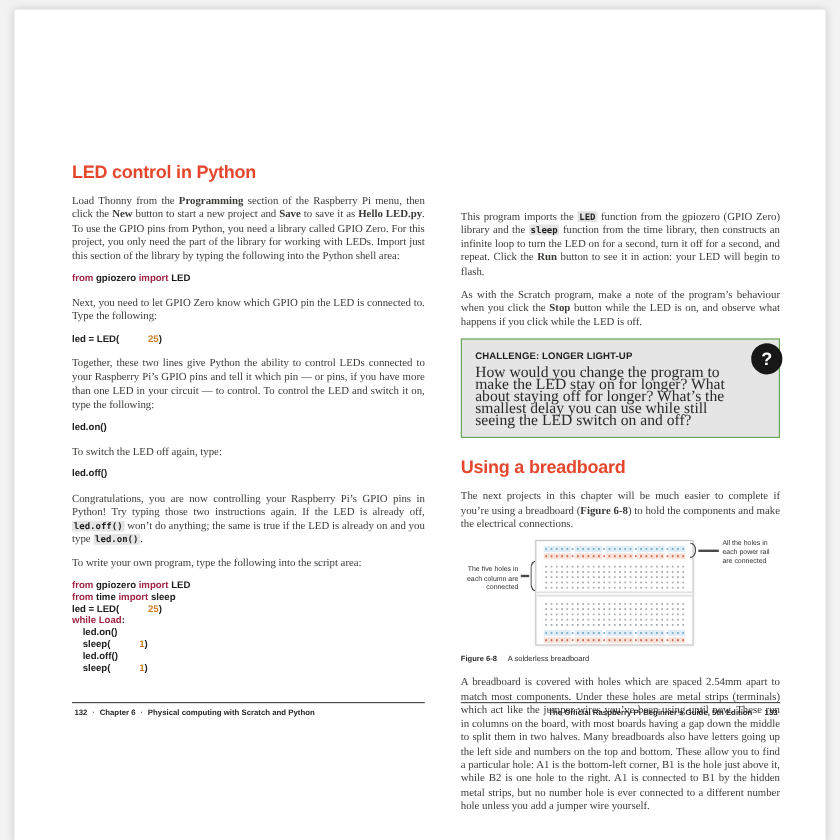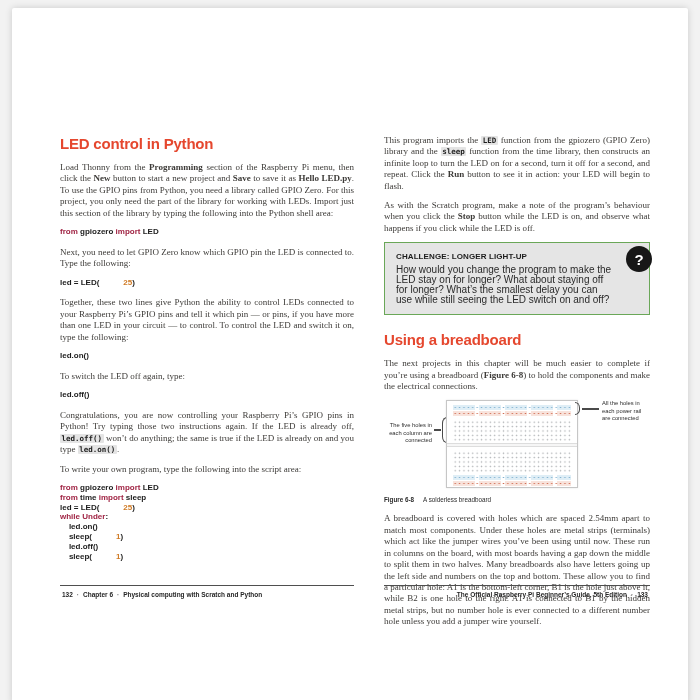--- a/index.html
+++ b/index.html
@@ -1,41 +1,41 @@
 <!DOCTYPE html>
 <html><head>
 <meta charset="utf-8">
 <style>
   * { margin:0; padding:0; box-sizing:border-box; }
   html,body { width:700px; height:700px; background:#f2f2f2; font-family:"Liberation Serif", serif; }
   .page-spread { position:absolute; left:12px; top:8px; width:676px; height:696px;
                  background:#fff; border-radius:2px; box-shadow:0 0 7px rgba(0,0,0,0.16); }
   .col { position:absolute; top:127px; }
   .col-left  { left:48px;  width:294px; }
-  .col-right { left:372px; width:266px; }
+  .col-right { left:372px; width:266px;margin-top:40px; }
 
   h1.section-heading { font-family:"Liberation Sans", sans-serif; font-weight:bold;
        font-size:15px; color:#e5472e; letter-spacing:-0.2px; margin:0 0 10px; }
   p.body-para { font-size:9px; line-height:11.4px; color:#3d3b38; text-align:justify; margin:0 0 8px; }
   .seg-b { font-weight:bold; }
   .seg-code { font-family:"DejaVu Sans Mono", monospace; font-weight:bold; font-size:7.5px;
               background:#e4e4e4; padding:0 1.5px; border-radius:1px; color:#1c1c1c; }
 
   .code-block { font-family:Liberation Sans, sans-serif; font-weight:bold; font-size:8px;
                 line-height:9.8px; color:#1c1c1c; margin:2px 0 10px; }
   .code-line { white-space:pre; }
   .tok-kw  { color:#a02444; }
   .tok-num { color:#cf7a24;margin-left:24px; }
 
   
   .challenge-box { position:relative; border:1.5px solid #6aa758; background:#e5e5e5;
                    padding:9px 34px 9px 11px; margin:4px 0 16px; }
   .challenge-title { font-family:"Liberation Sans", sans-serif; font-weight:bold; font-size:8px;
                      color:#1d1d1d; margin-bottom:4px; letter-spacing:0.1px; }
-  .challenge-body { font-family:Liberation Sans, sans-serif; font-size:10px; line-height:10px; color:#2a2a2a; }
+  .challenge-body { font-family:Liberation Serif, serif; font-size:13px; line-height:10px; color:#2a2a2a; }
   .q-icon { position:absolute; right:-3px; top:3px; width:26px; height:26px; border-radius:50%;
             background:#171717; color:#fff; font-family:"Liberation Sans", sans-serif;
             font-weight:bold; font-size:15px; display:flex; align-items:center; justify-content:center; }
 
   
   .figure-wrap { position:relative; height:92px; margin:4px 0 4px; }
   .breadboard { position:absolute; left:62px; top:0; width:132px; height:88px;
                 background:#fff; border:1px solid #c6c6c6; box-shadow:0 0 2px rgba(0,0,0,0.10); }
   .rail { position:absolute; left:6px; right:6px; height:5px;
           background-size:4.4px 100%, 26px 100%; background-repeat:repeat, repeat; }
@@ -95,21 +95,21 @@
     <p class="body-para"><span>To switch the LED off again, type:</span></p>
     <div class="code-block">
         <div class="code-line"><span>led.off()</span></div>
       </div>
     <p class="body-para"><span>Congratulations, you are now controlling your Raspberry Pi’s GPIO pins in Python! Try typing those two instructions again. If the LED is already off, </span><span class="seg-code">led.off()</span><span> won’t do anything; the same is true if the LED is already on and you type </span><span class="seg-code">led.on()</span><span>.</span></p>
     <p class="body-para"><span>To write your own program, type the following into the script area:</span></p>
     <div class="code-block">
         <div class="code-line"><span class="tok-kw">from</span><span> gpiozero </span><span class="tok-kw">import</span><span> LED</span></div>
         <div class="code-line"><span class="tok-kw">from</span><span> time </span><span class="tok-kw">import</span><span> sleep</span></div>
         <div class="code-line"><span>led = LED(</span><span class="tok-num">25</span><span>)</span></div>
-        <div class="code-line"><span class="tok-kw">while</span><span> </span><span class="tok-kw">Under</span><span>:</span></div>
+        <div class="code-line"><span class="tok-kw">while</span><span> </span><span class="tok-kw">Load</span><span>:</span></div>
         <div class="code-line"><span>    led.on()</span></div>
         <div class="code-line"><span>    sleep(</span><span class="tok-num">1</span><span>)</span></div>
         <div class="code-line"><span>    led.off()</span></div>
         <div class="code-line"><span>    sleep(</span><span class="tok-num">1</span><span>)</span></div>
       </div>
   </div>
 
   <div class="col col-right">
     <p class="body-para"><span>This program imports the </span><span class="seg-code">LED</span><span> function from the gpiozero (GPIO Zero) library and the </span><span class="seg-code">sleep</span><span> function from the time library, then constructs an infinite loop to turn the LED on for a second, turn it off for a second, and repeat. Click the </span><span class="seg-b">Run</span><span> button to see it in action: your LED will begin to flash.</span></p>
     <p class="body-para"><span>As with the Scratch program, make a note of the program’s behaviour when you click the </span><span class="seg-b">Stop</span><span> button while the LED is on, and observe what happens if you click while the LED is off.</span></p>

